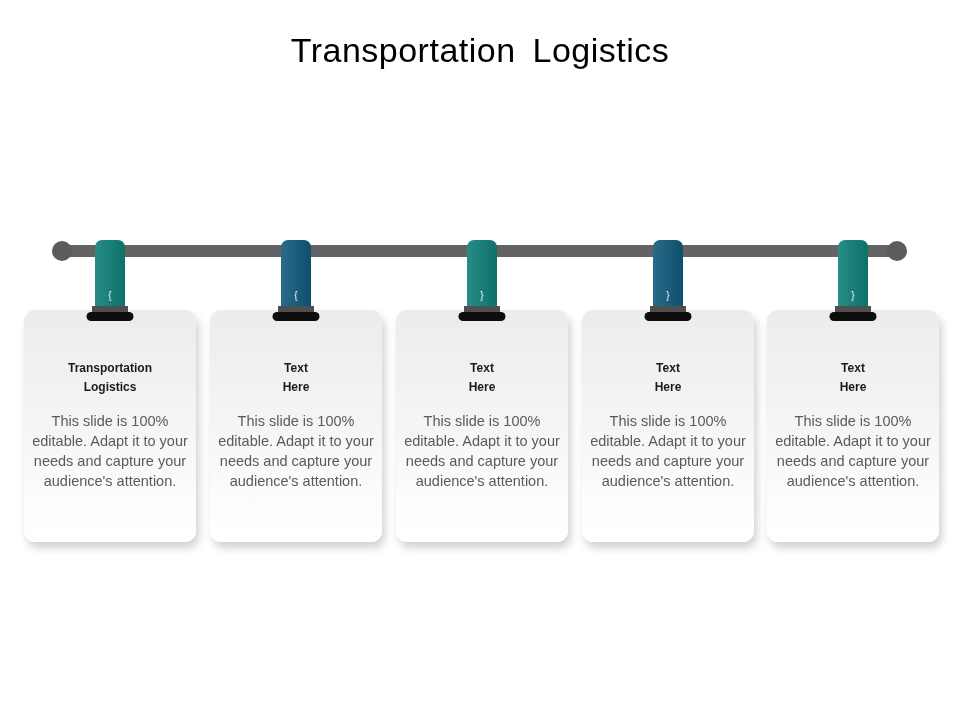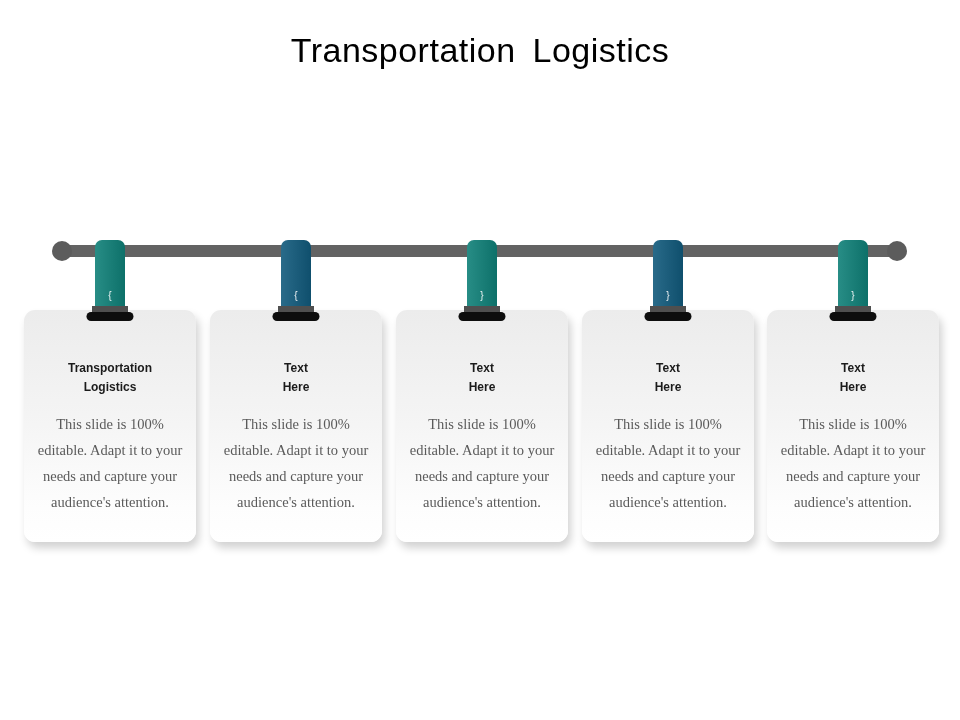--- a/index.html
+++ b/index.html
@@ -116,23 +116,22 @@
     margin-top: 49px;
     font-size: 12px;
     font-weight: 700;
     line-height: 19px;
     color: #1b1b1b;
   }
   .card-body {
     margin: 14px auto 0;
     padding: 0 8px;
     font-size: 14.5px;
-    line-height: 26px;
+    line-height: 20px;
     color: #5a5a5a;
-    font-family: Liberation Serif, serif;
   }
 </style>
 </head>
 <body>
 
 <div class="slide">
 
   <h1 class="title">Transportation Logistics</h1>
 
   <div class="bar"></div>

